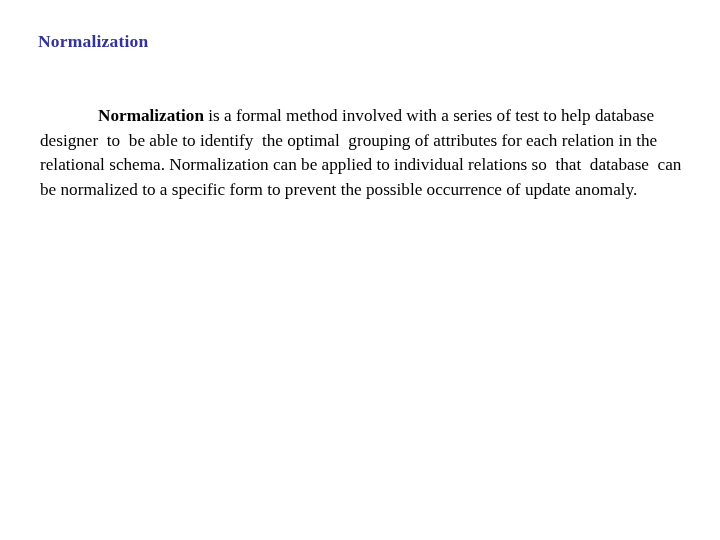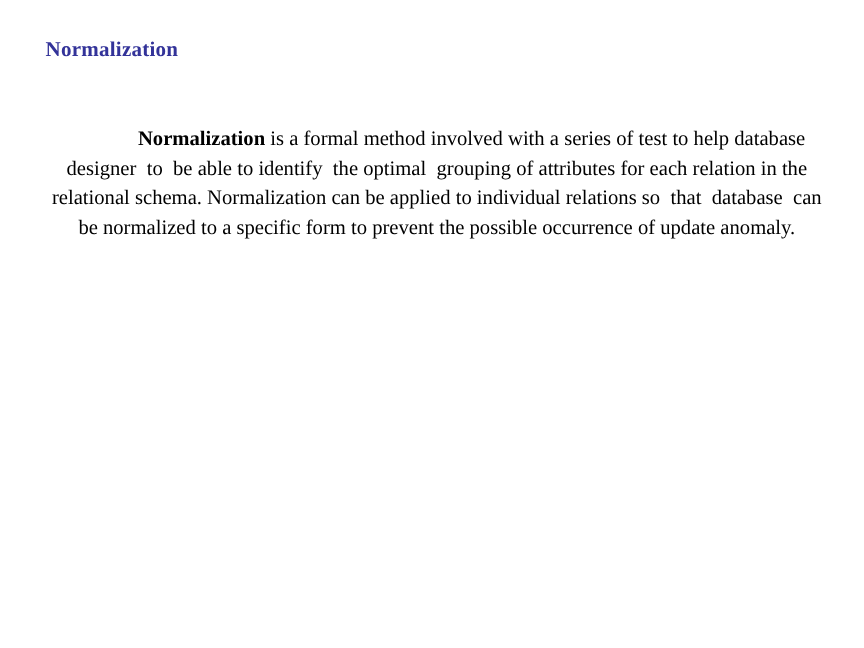--- a/index.html
+++ b/index.html
@@ -38,21 +38,21 @@
 
   .slide-body {
     position: absolute;
     left: 40px;
     top: 104px;
     width: 648px;
     font-family: "Liberation Serif", "DejaVu Serif", serif;
     font-size: 17.2px;
     color: #000000;
     line-height: 24.6px;
-    text-align: center;
+    text-align: left;
     white-space: pre-wrap;
   }
 
   .body-indent {
     display: inline-block;
     width: 58px;
   }
 
   .body-lead {
     font-weight: bold;

